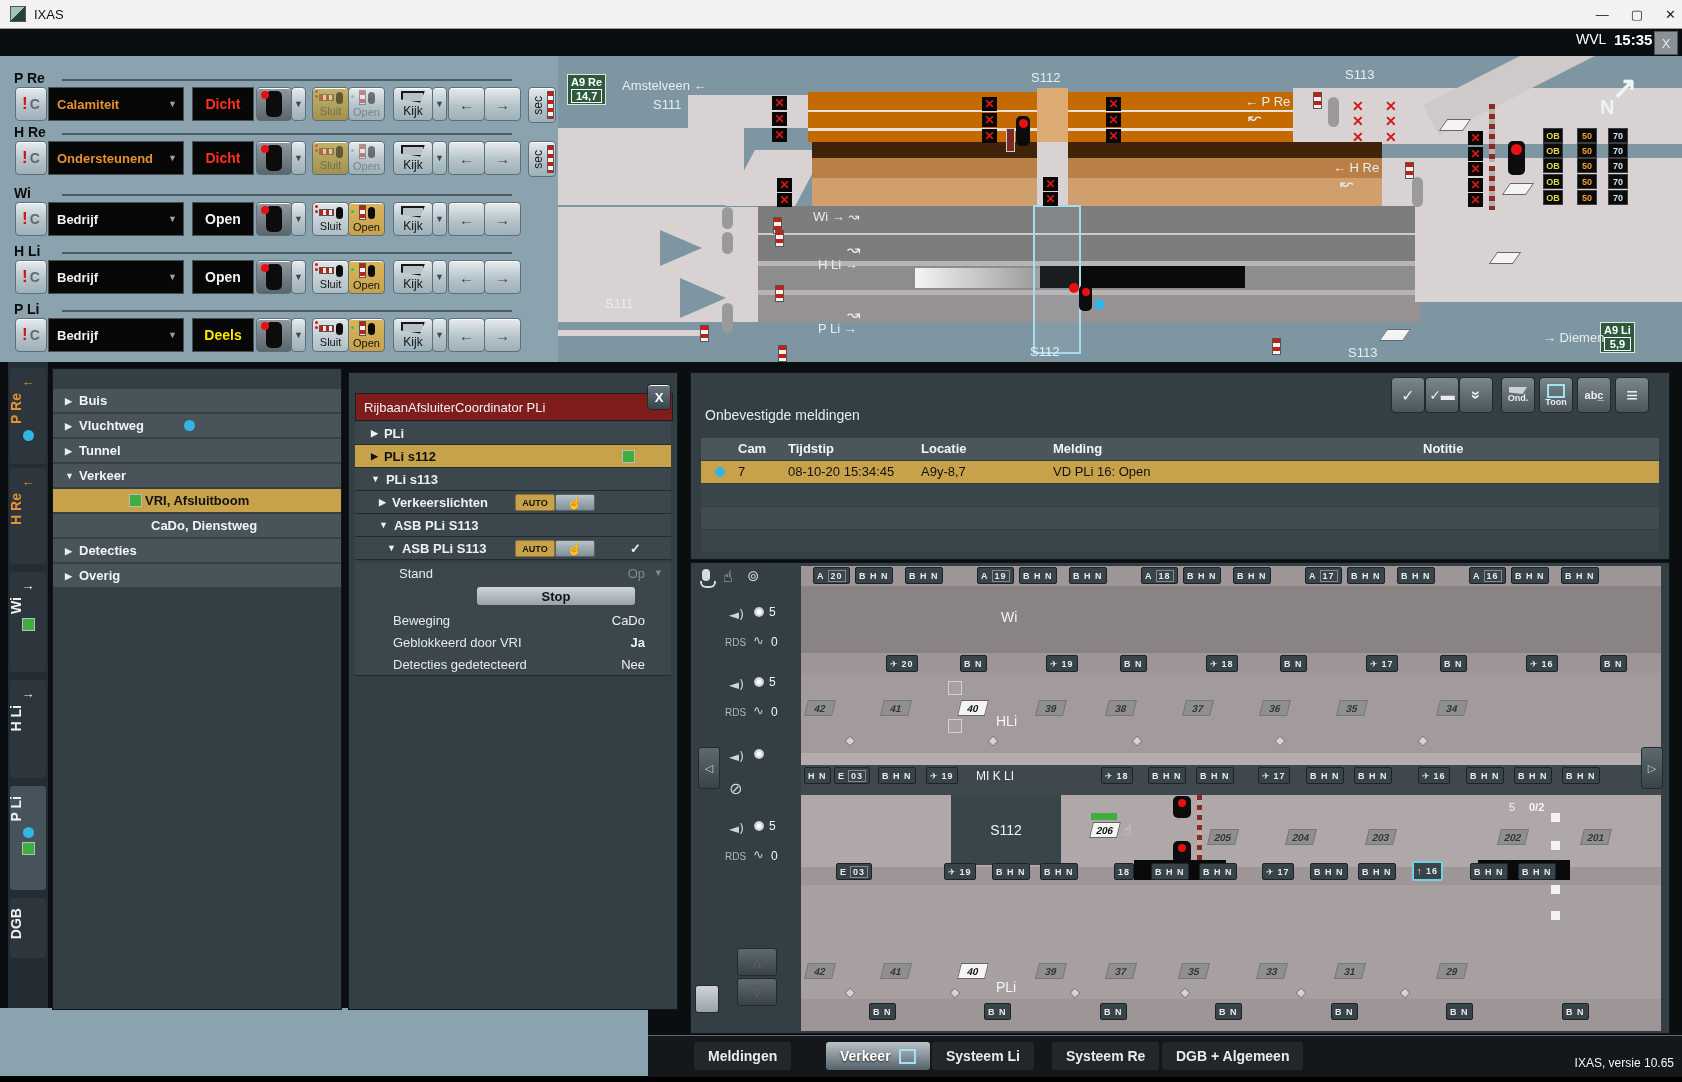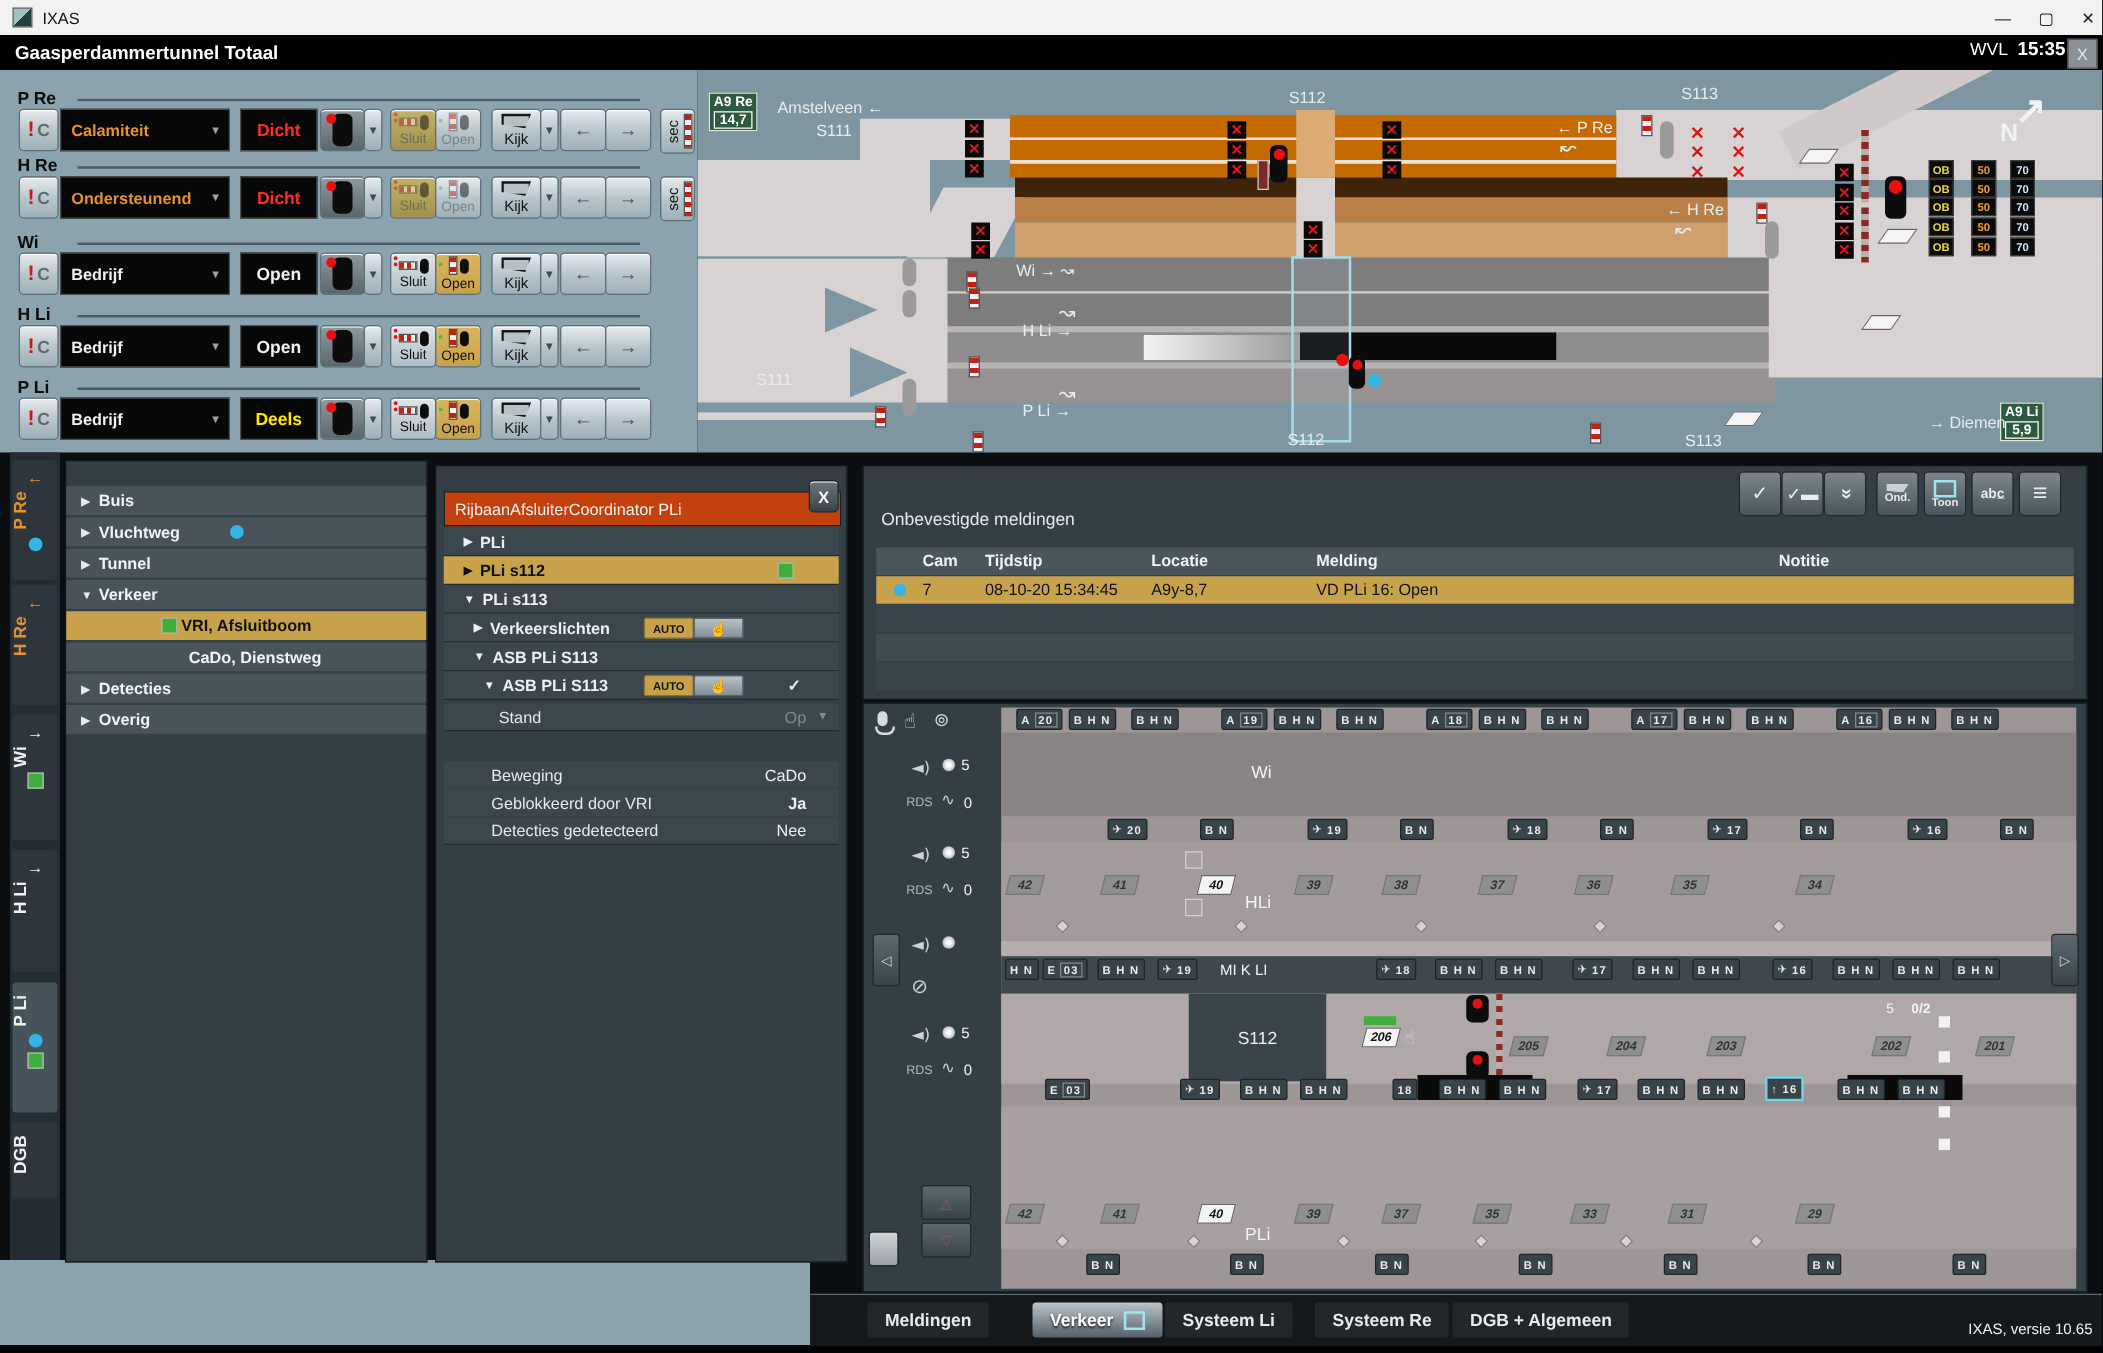--- a/index.html
+++ b/index.html
@@ -94,23 +94,20 @@
   <div class="abs titlebar">
     <span class="appicon"></span>
     <span>IXAS</span>
     <span class="wbtns">
       <span>—</span>
       <span>▢</span>
       <span>✕</span>
     </span>
   </div>
 
-  <div class="abs appbar">
-    <span class="t">Gaasperdammertunnel Totaal</span>
-  </div>
   <span class="abs timebox" style="left:1576px;">WVL</span>
   <span class="abs timebox" style="left:1614px;font-weight:bold;font-size:15px;">15:35</span>
   <div class="abs" style="left:1654px;top:31px;width:22px;height:22px;background:#8a9196;border:1px solid #555;color:#e8e8e8;display:flex;align-items:center;justify-content:center;font-size:13px;">X</div>
 
   <div class="abs" style="left:0;top:56px;width:558px;height:306px;background:#8ba3ae;"></div>
   <div class="abs" id="topmap" style="left:558px;top:56px;width:1124px;height:306px;background:#7e96a1;overflow:hidden;">
       <div style="position: absolute; left: 130px; top: 39px; width: 122px; height: 33px; background: rgb(216, 210, 210);"></div>
       <div style="position: absolute; left: 0px; top: 72px; width: 186px; height: 77px; background: rgb(216, 210, 210);"></div>
       <div style="position: absolute; left: 182px; top: 94px; width: 70px; height: 56px; background: rgb(216, 210, 210); transform: skewX(-28deg);"></div>
       <div style="position: absolute; left: 735px; top: 32px; width: 389px; height: 56px; background: rgb(216, 210, 210);"></div>
@@ -537,21 +534,21 @@
         <div class="ar" style="position: static;">▶</div>
         <div style="position: static; color: rgb(242, 245, 246);">Detecties</div>
       </div>
       <div class="treerow" style="position: absolute; top: 195px; height: 23px;">
         <div class="ar" style="position: static;">▶</div>
         <div style="position: static; color: rgb(242, 245, 246);">Overig</div>
       </div>
     </div>
 
   <div class="abs panel" id="detailpanel" style="left:348px;top:372px;width:328px;height:636px;">
-    <div class="abs" style="left:6px;top:20px;width:316px;height:26px;background:#c2410c;border:1px solid #1a2125;display:flex;align-items:center;">
+    <div class="abs" style="left:6px;top:20px;width:316px;height:26px;background:#7f1d1d;border:1px solid #1a2125;display:flex;align-items:center;">
       <span style="margin-left:8px;color:#eef1f3;font-size:13px;">RijbaanAfsluiterCoordinator PLi</span>
     </div>
     <div class="abs b3" style="left:298px;top:11px;width:22px;height:24px;font-size:13px;font-weight:bold;color:#fff;background:linear-gradient(#6a757c,#3a444b);border:1px solid #20282d;">X</div>
     <div id="dnodes">
         <div class="dnode" style="position: absolute; left: 6px; top: 49px; width: 316px;">
           <div style="position: static; width: 16px;"></div>
           <div style="position: static; font-size: 9px; margin-right: 6px;">▶</div>
           <div style="position: static; color: rgb(238, 241, 243);">PLi</div>
         </div>
         <div class="dnode gold" style="position: absolute; left: 6px; top: 72px; width: 316px;">
@@ -584,20 +581,23 @@
           <div class="autochip" style="position: absolute; left: 160px; top: 3px; width: 38px; height: 15px;">AUTO</div>
           <div class="handbtn" style="position: absolute; left: 200px; top: 3px; width: 38px; height: 15px;">☝</div>
           <div style="position: absolute; right: 30px; color: rgb(232, 236, 238); font-size: 13px;">✓</div>
         </div>
       </div>
 
     <div class="abs" style="left:6px;top:190px;width:316px;height:21px;background:#3c464d;border-bottom:1px solid #222a2f;">
       <span class="abs proplabel" style="left:44px;top:3px;">Stand</span>
       <span class="abs" style="right:26px;top:3px;color:#7f8a91;font-size:13px;">Op</span>
       <span class="abs" style="right:10px;top:3px;color:#7f8a91;font-size:11px;">▾</span>
+    </div>
+    <div class="abs" style="left:6px;top:211px;width:316px;height:25px;background:#3c464d;border-bottom:1px solid #222a2f;">
+      <div class="abs" style="left:122px;top:3px;width:158px;height:18px;background:linear-gradient(#cfd4d7,#9aa3a8);border:1px solid #55606 6;border-radius:3px;display:flex;align-items:center;justify-content:center;font-size:13px;font-weight:bold;color:#101315;">Stop</div>
     </div>
     <div id="dprops">
         <div class="dnode" style="position: absolute; left: 6px; top: 236px; width: 316px;">
           <div style="position: static; width: 38px;"></div>
           <div class="proplabel" style="position: static; font-weight: normal;">Beweging</div>
           <div class="propval" style="position: absolute; right: 26px; font-weight: normal;">CaDo</div>
         </div>
         <div class="dnode" style="position: absolute; left: 6px; top: 258px; width: 316px;">
           <div style="position: static; width: 38px;"></div>
           <div class="proplabel" style="position: static; font-weight: normal;">Geblokkeerd door VRI</div>

